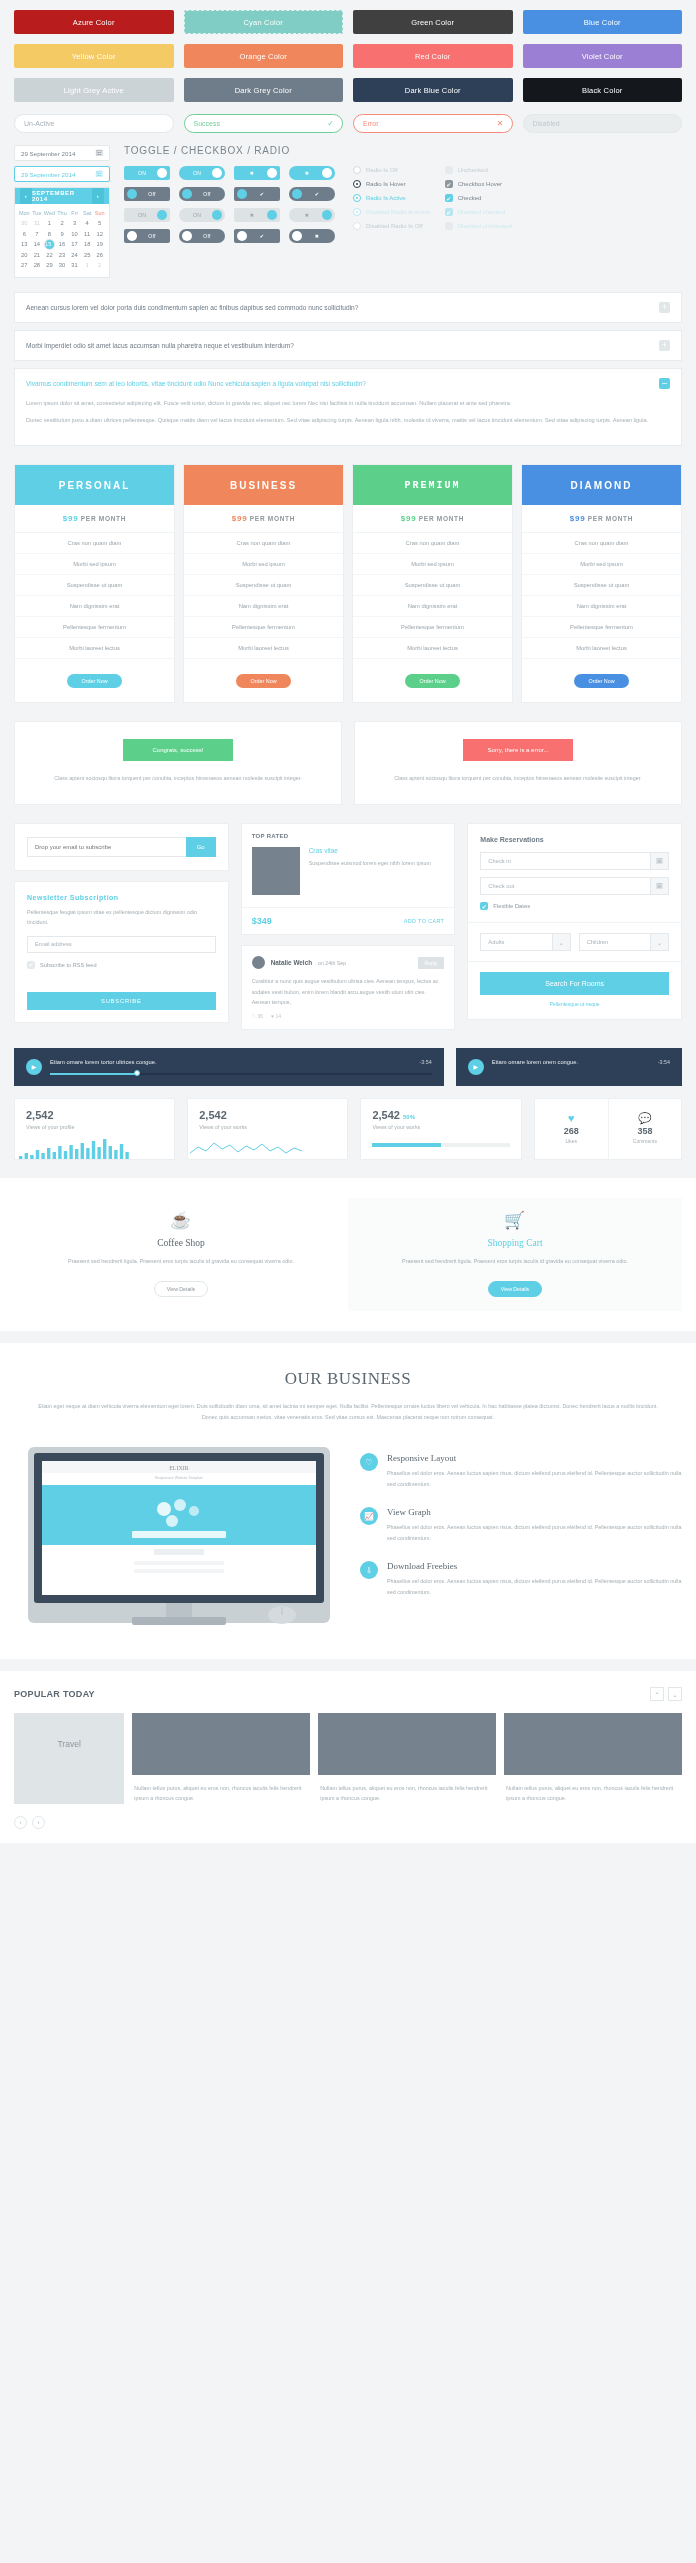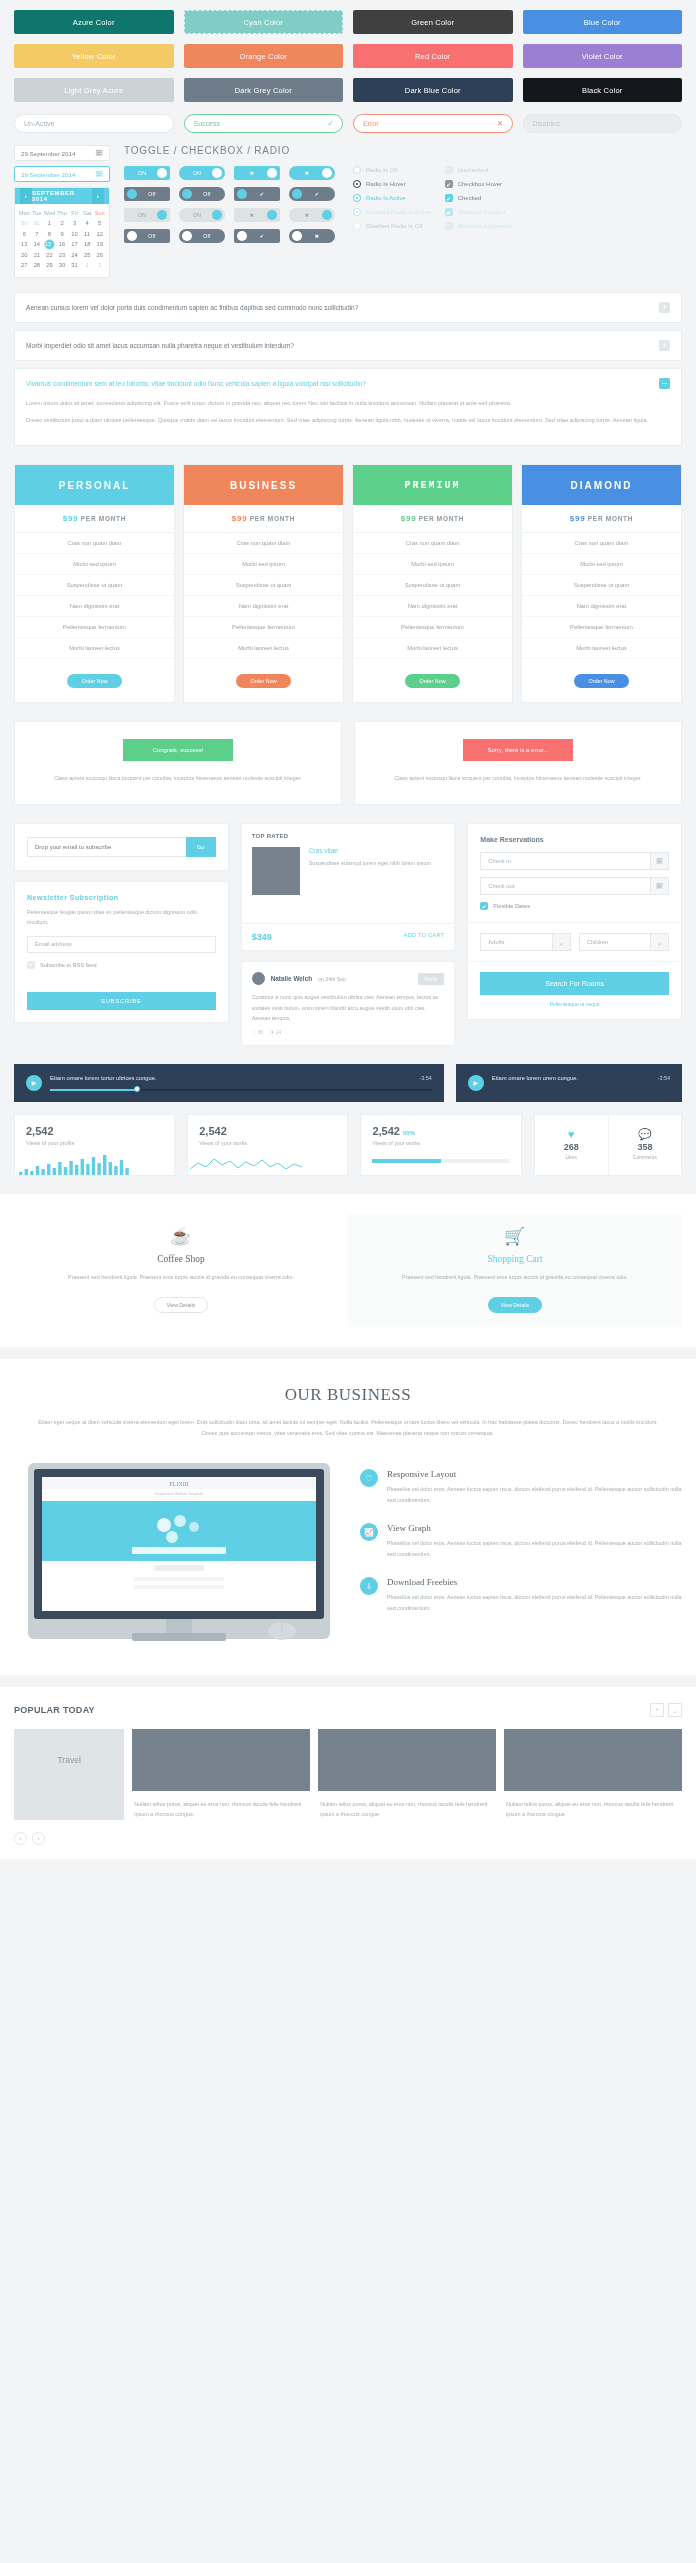--- a/index.html
+++ b/index.html
@@ -121,22 +121,22 @@
               display:flex; align-items:center; padding:0 7px; margin-bottom:8px; }
   .news-chk { display:flex; align-items:center; gap:5px; font-size:5.6px; color:#9aa4ab; }
   .sub-btn { margin:11px 12px 12px; background:#5ecfe4; color:#fff; text-align:center;
              padding:6px 0; font-size:5.8px; letter-spacing:.8px; }
 
   .prod-head { padding:9px 10px 0; font-size:6px; color:#6f7b85; letter-spacing:.3px; font-weight:bold; }
   .prod-body { display:flex; gap:9px; padding:8px 10px 12px; }
   .prod-img { width:48px; height:48px; background:#76838f; flex:0 0 48px; }
   .prod-title { color:#5ecfe4; font-size:6.5px; margin-bottom:4px; }
   .prod-desc { font-size:5.4px; line-height:1.85; color:#a5aeb4; }
-  .prod-foot { display:flex; align-items:flex-start; justify-content:space-between;
-               border-top:1px solid #f0f3f4; padding:8px 10px;margin-top:16px; }
+  .prod-foot { display:flex; align-items:center; justify-content:space-between;
+               border-top:1px solid #f0f3f4; padding:8px 10px; }
   .prod-price { color:#5ecfe4; font-size:9px; font-weight:bold; }
   .prod-cart { color:#5ecfe4; font-size:5.4px; letter-spacing:.4px; }
   .cmt { padding:10px; }
   .cmt-head { display:flex; align-items:center; gap:6px; margin-bottom:7px; }
   .avatar { width:13px; height:13px; border-radius:50%; background:#76838f; flex:0 0 13px; }
   .cmt-name { font-size:6.4px; color:#5b6770; font-weight:bold; }
   .cmt-date { font-size:5.2px; color:#a5aeb4; }
   .reply { margin-left:auto; background:#dde2e4; color:#fff; font-size:5px; padding:3px 7px; }
   .cmt-body { font-size:5.4px; line-height:1.95; color:#a5aeb4; }
   .cmt-meta { font-size:5px; color:#c0c8cd; margin-top:5px; display:flex; gap:8px; }
@@ -229,21 +229,21 @@
   .pop-foot { display:flex; gap:5px; padding:12px 0 14px; }
   .circ { width:13px; height:13px; border-radius:50%; border:1px solid #e1e6e9;
           display:flex; align-items:center; justify-content:center; font-size:6px; color:#a5aeb4; }
 </style>
 </head>
 <body>
 
 <div class="wrap">
 
   <div class="swatch-grid" id="swatches">
-      <div class="swatch sw-azure" style="background:#0f766e">
+      <div class="swatch sw-azure" style="background:#b91c1c">
      <span>Azure Color</span>
       </div>
       <div class="swatch sw-cyan" style="background:#7fcdc4">
      <span>Cyan Color</span>
       </div>
       <div class="swatch sw-green" style="background:#404040">
      <span>Green Color</span>
       </div>
       <div class="swatch sw-blue" style="background:#4a90e2">
      <span>Blue Color</span>
@@ -254,21 +254,21 @@
       <div class="swatch sw-orange" style="background:#f0865b">
      <span>Orange Color</span>
       </div>
       <div class="swatch sw-red" style="background:#f8706f">
      <span>Red Color</span>
       </div>
       <div class="swatch sw-violet" style="background:#9b7fd4">
      <span>Violet Color</span>
       </div>
       <div class="swatch sw-lgrey" style="background:#ccd3d7">
-     <span>Light Grey Azure</span>
+     <span>Light Grey Active</span>
       </div>
       <div class="swatch sw-dgrey" style="background:#6f7d8a">
      <span>Dark Grey Color</span>
       </div>
       <div class="swatch sw-dblue" style="background:#2e4057">
      <span>Dark Blue Color</span>
       </div>
       <div class="swatch sw-black" style="background:#14181c">
      <span>Black Color</span>
       </div>

